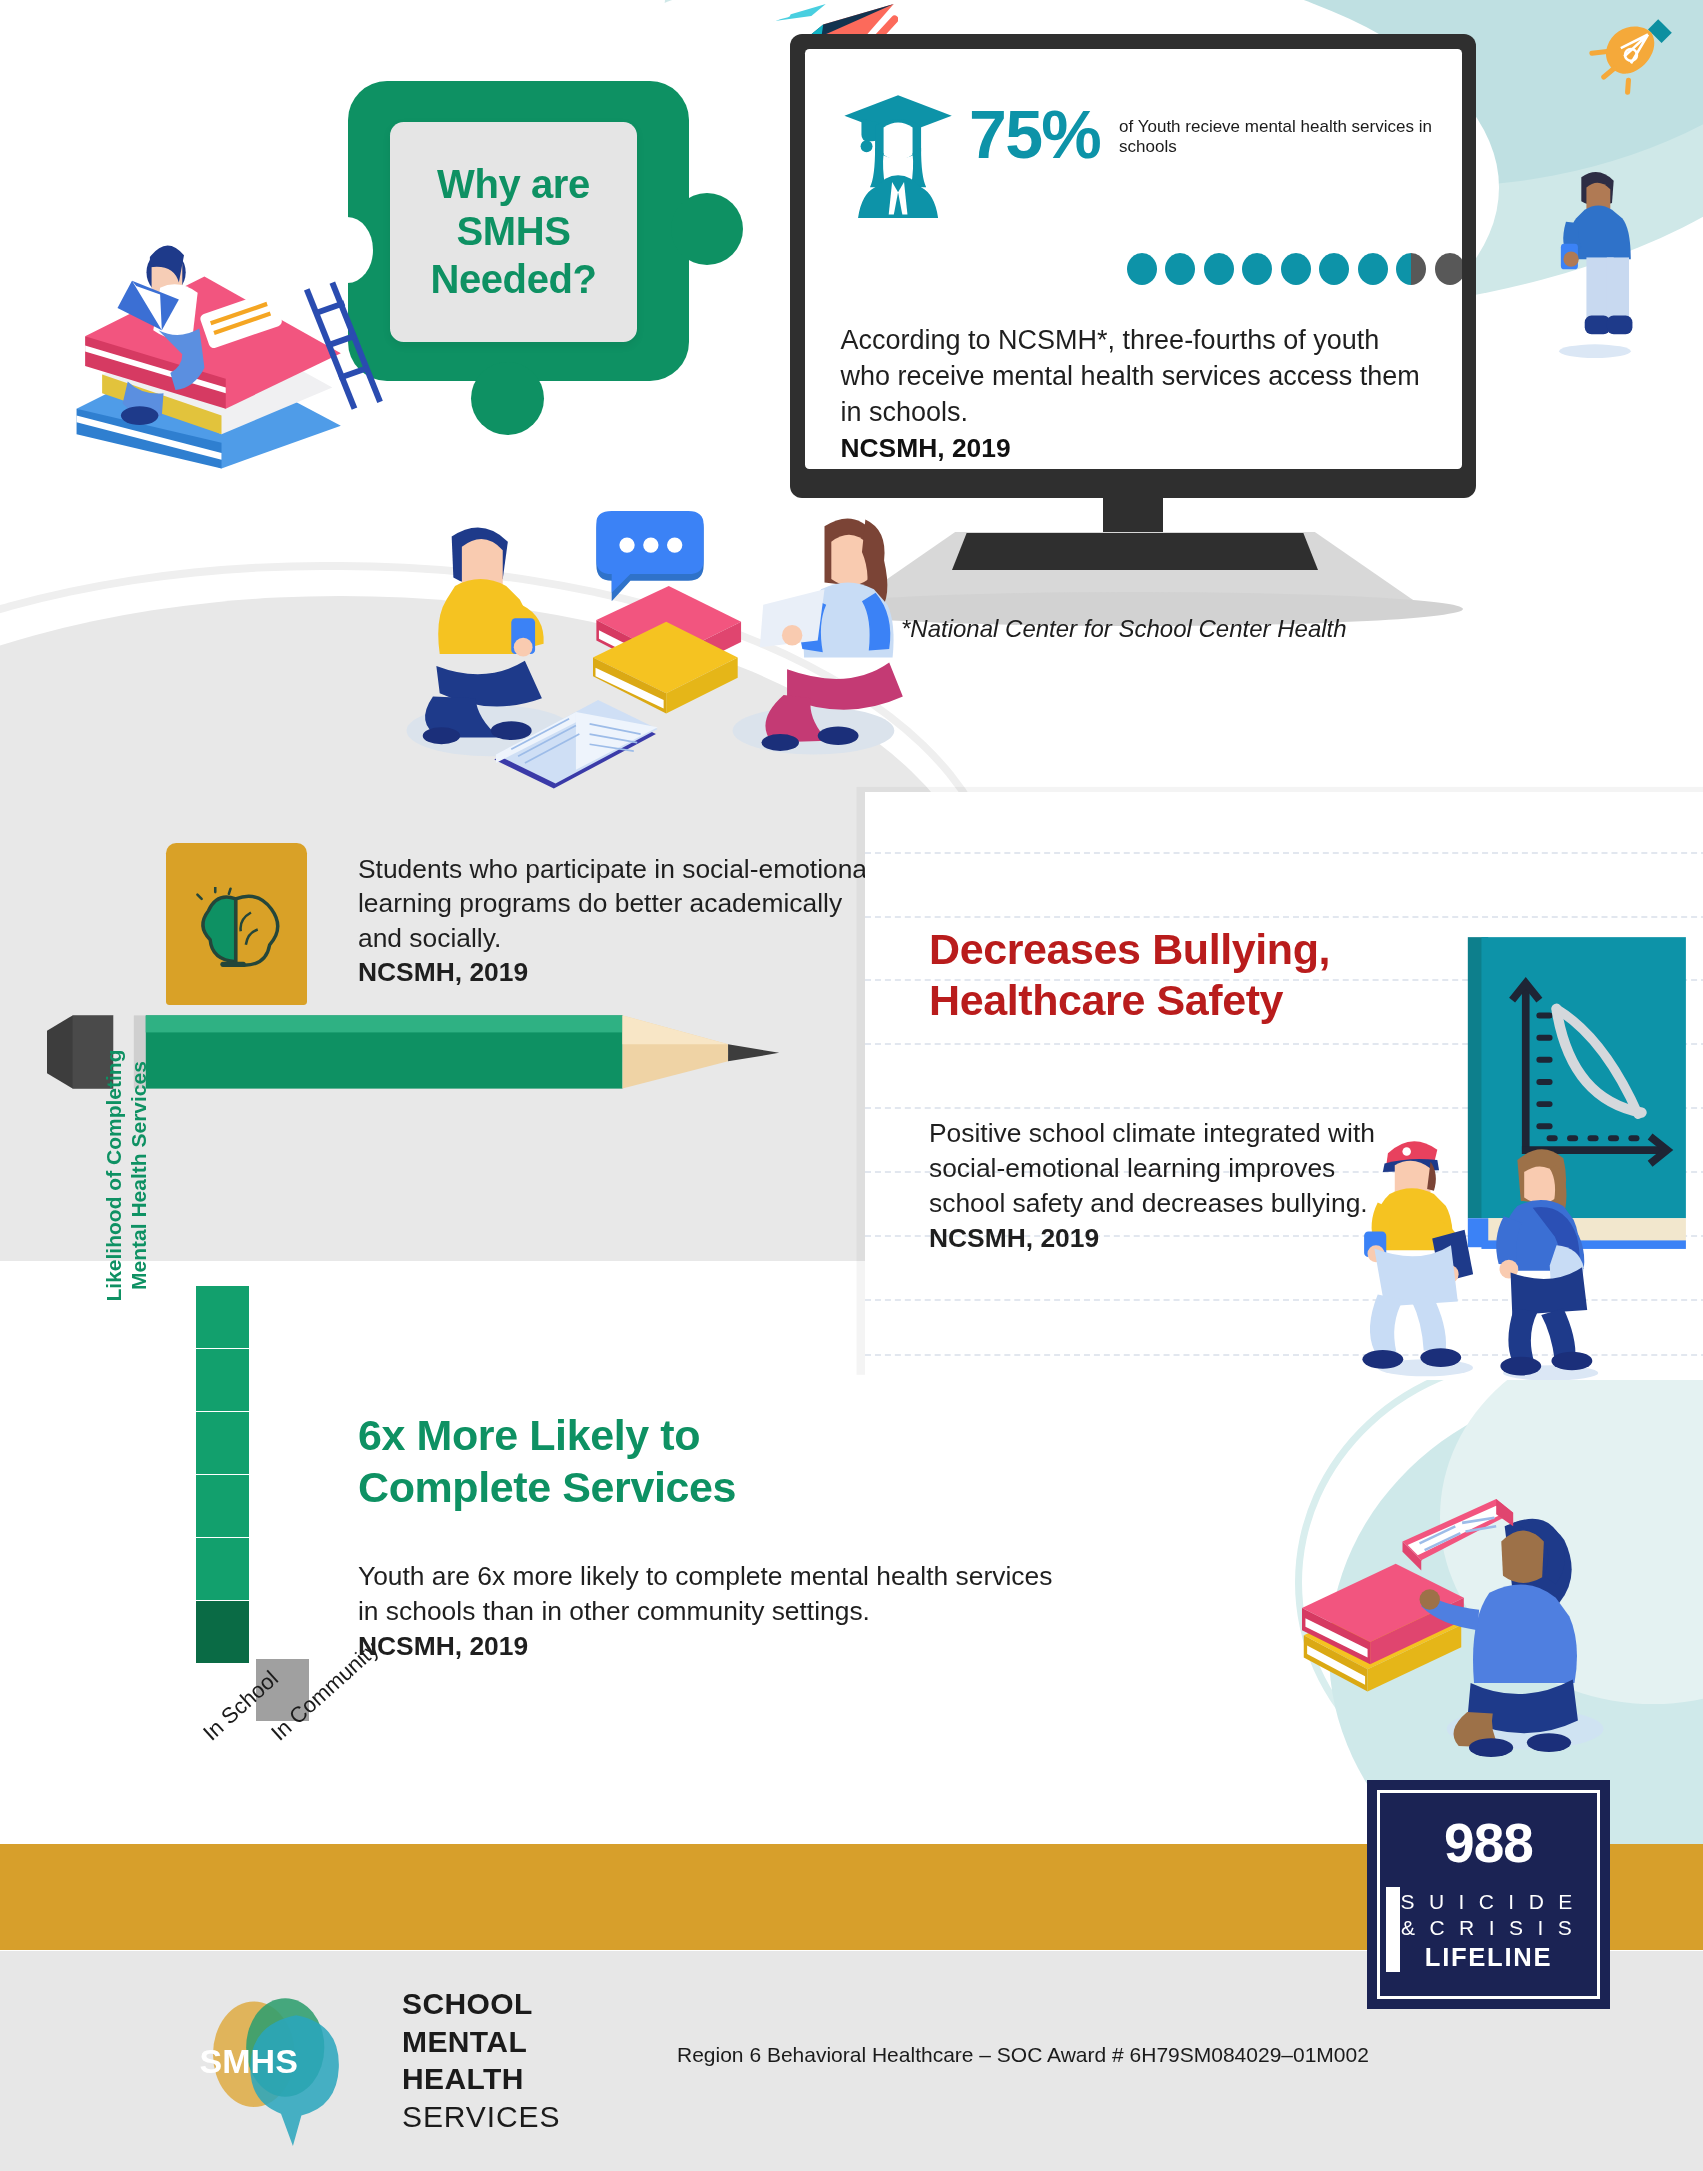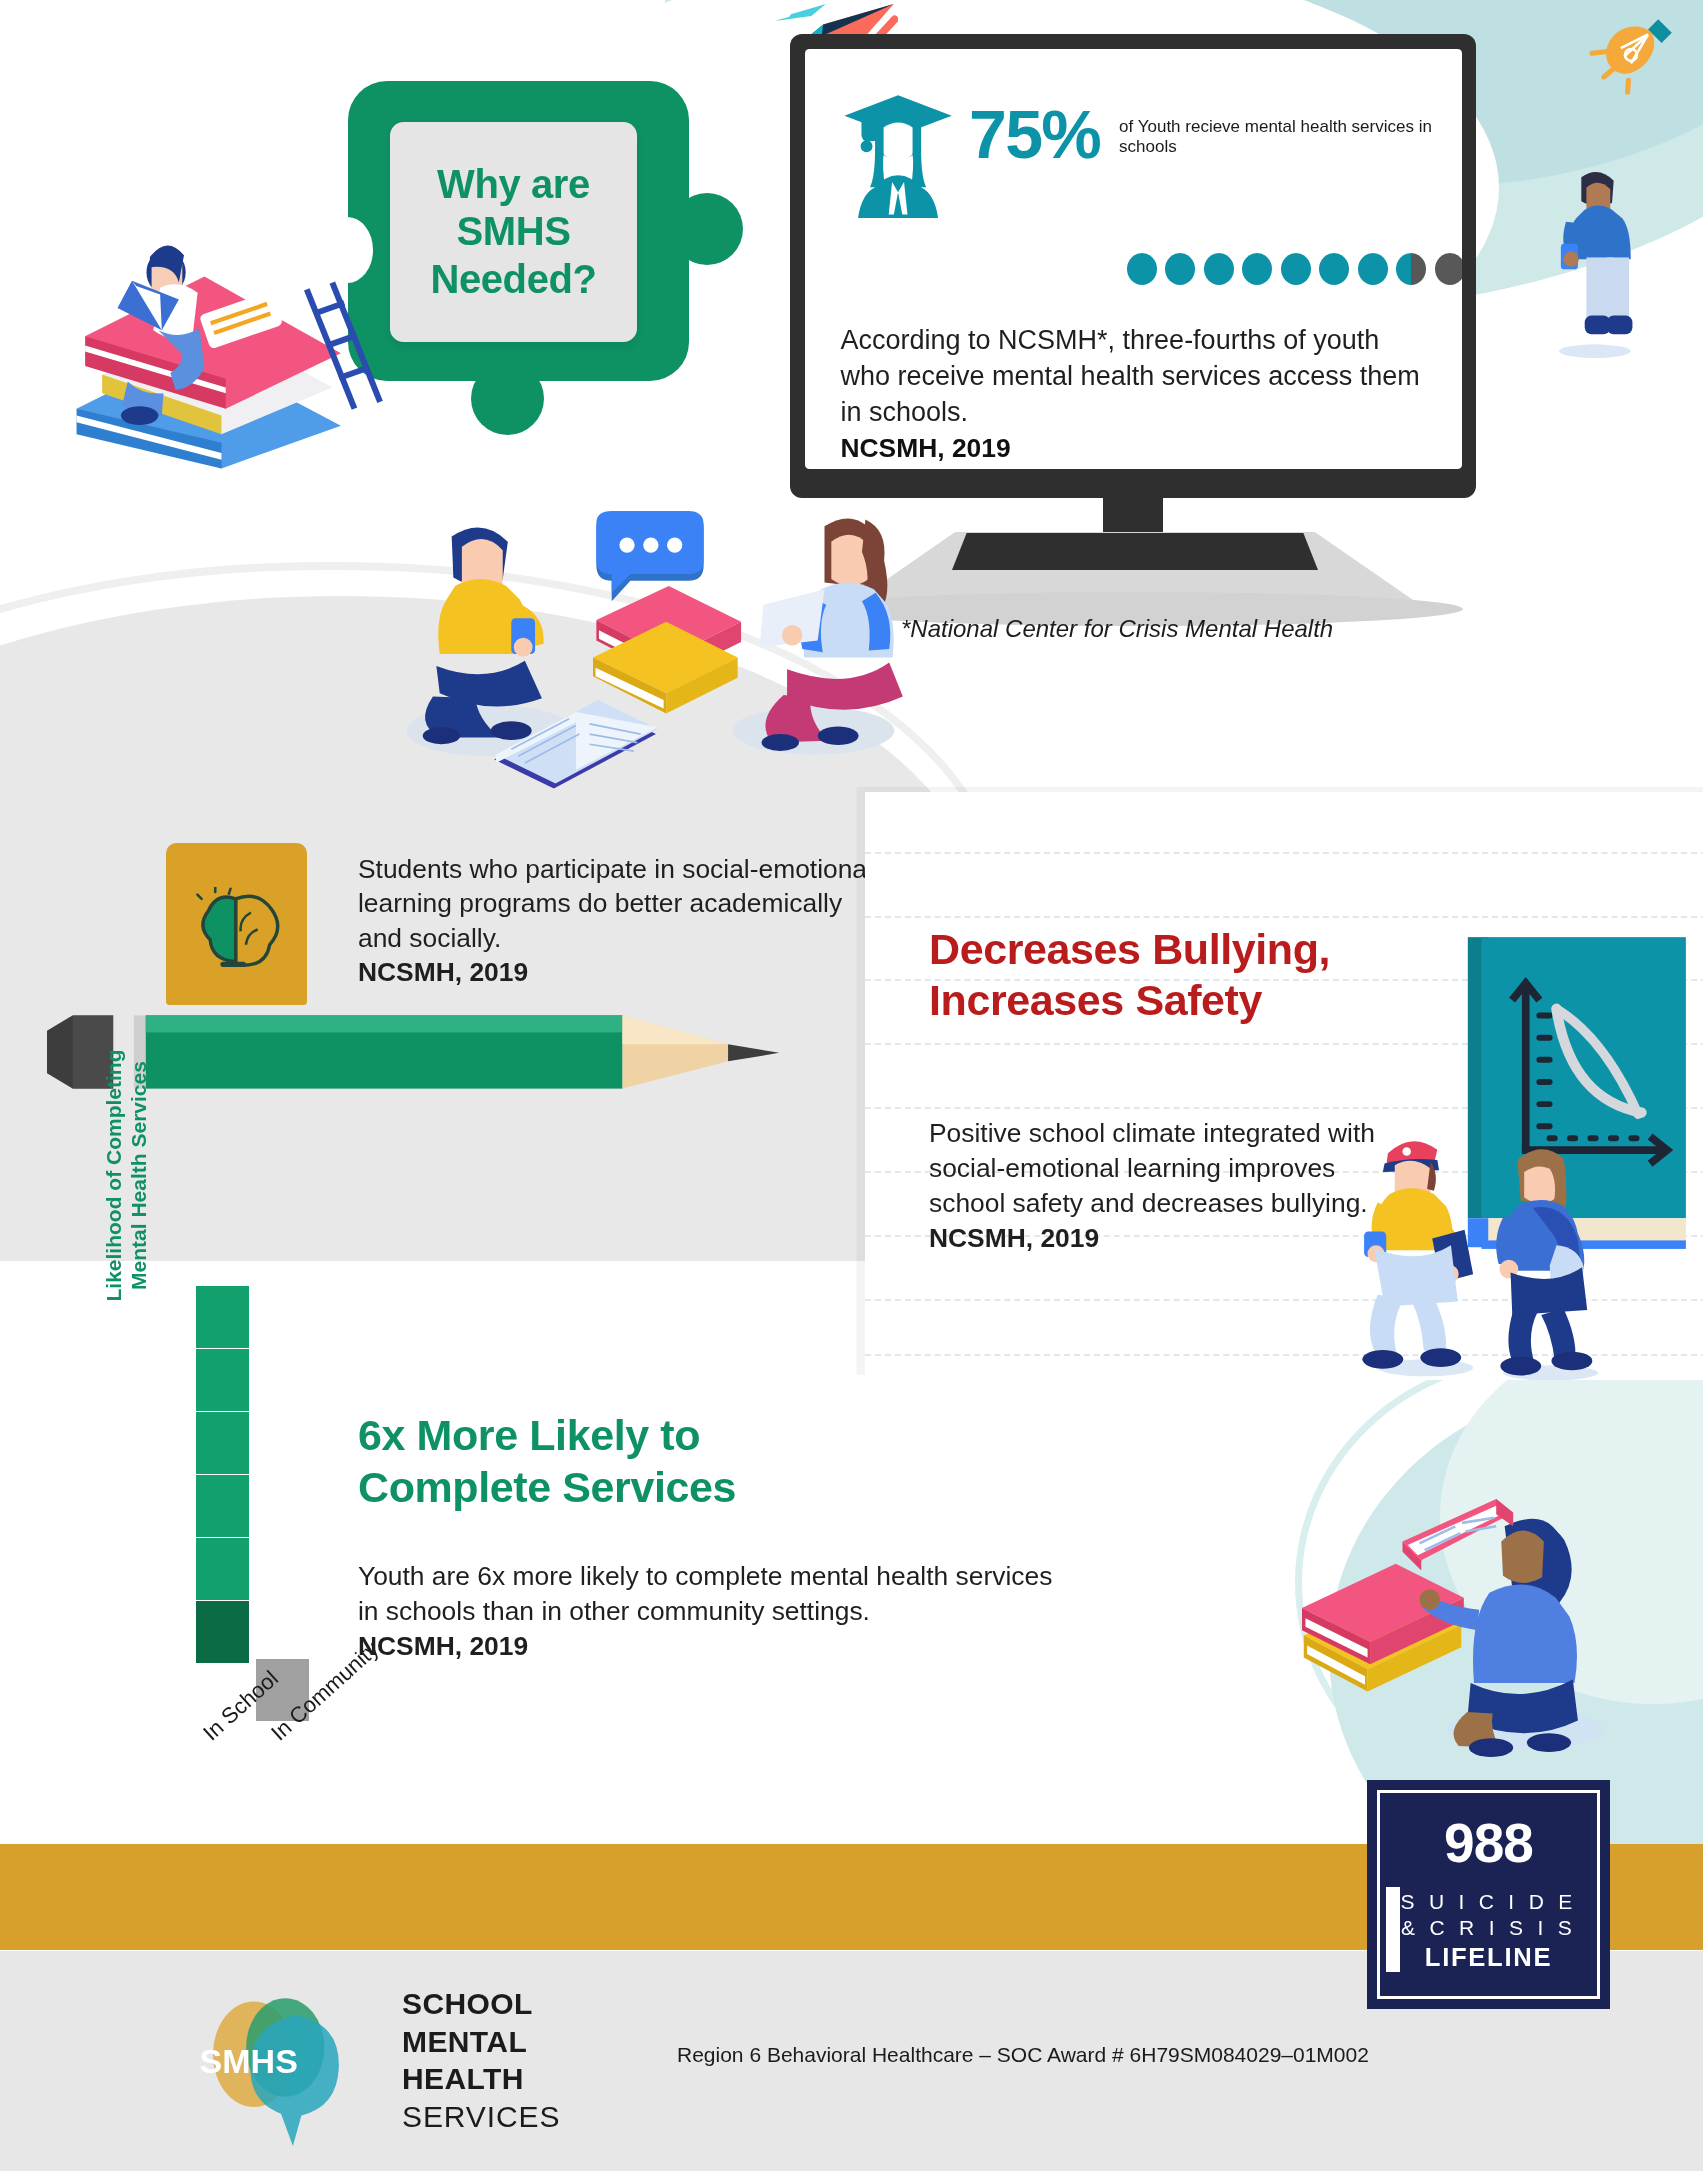--- a/index.html
+++ b/index.html
@@ -367,21 +367,21 @@
         <span>According to NCSMH*, three-fourths of youth who receive mental health services access them in schools.</span><br>
         <span class="src">NCSMH, 2019</span>
       </div>
     </div>
     <div class="monitor-neck"></div>
     <div class="monitor-base"></div>
     <div class="monitor-base-top"></div>
     <div class="monitor-shadow"></div>
   </div>
 
-  <div class="footnote">*National Center for Crisis Mental Health</div>
+  <div class="footnote">*National Center for School Center Health</div>
 
   <svg class="abs" style="left:1542px;top:162px;width:111px;height:196px;" viewBox="0 0 130 230">
     <ellipse cx="62" cy="222" rx="42" ry="8" fill="#dbe7f5"></ellipse>
     <path d="M46 18 q20 -14 38 4 l-2 26 q-20 8 -36 -2 Z" fill="#2d2d44"></path>
     <path d="M52 30 q14 -12 28 2 l0 24 q-14 10 -28 0 Z" fill="#b07a54"></path>
     <path d="M50 56 q16 -10 32 0 l12 10 q10 12 10 48 l-74 0 q0 -36 10 -48 Z" fill="#2f72c9"></path>
     <rect x="52" y="112" width="32" height="70" fill="#c8d9f0"></rect>
     <rect x="76" y="112" width="26" height="70" fill="#c8d9f0"></rect>
     <rect x="50" y="180" width="30" height="22" rx="8" fill="#1e3a8a"></rect>
     <rect x="76" y="180" width="30" height="22" rx="8" fill="#1e3a8a"></rect>
@@ -486,21 +486,21 @@
     <div class="rule" style="top:187px"></div>
     <div class="rule" style="top:251px"></div>
     <div class="rule" style="top:315px"></div>
     <div class="rule" style="top:379px"></div>
     <div class="rule" style="top:443px"></div>
     <div class="rule" style="top:507px"></div>
     <div class="rule" style="top:562px"></div>
 
     <div class="bully-title">
       <span>Decreases Bullying,</span><br>
-      <span>Increases Safety</span>
+      <span>Healthcare Safety</span>
     </div>
     <div class="bully-body">
       <span>Positive school climate integrated with social-emotional learning improves school safety and decreases bullying.</span><br>
       <span class="src">NCSMH, 2019</span>
     </div>
 
     <svg class="bully-book" viewBox="0 0 270 380">
       <rect x="8" y="0" width="24" height="330" fill="#0d7f8c"></rect>
       <rect x="24" y="0" width="240" height="330" fill="#0d93a8"></rect>
       <rect x="24" y="330" width="240" height="34" fill="#f2e7cd"></rect>

